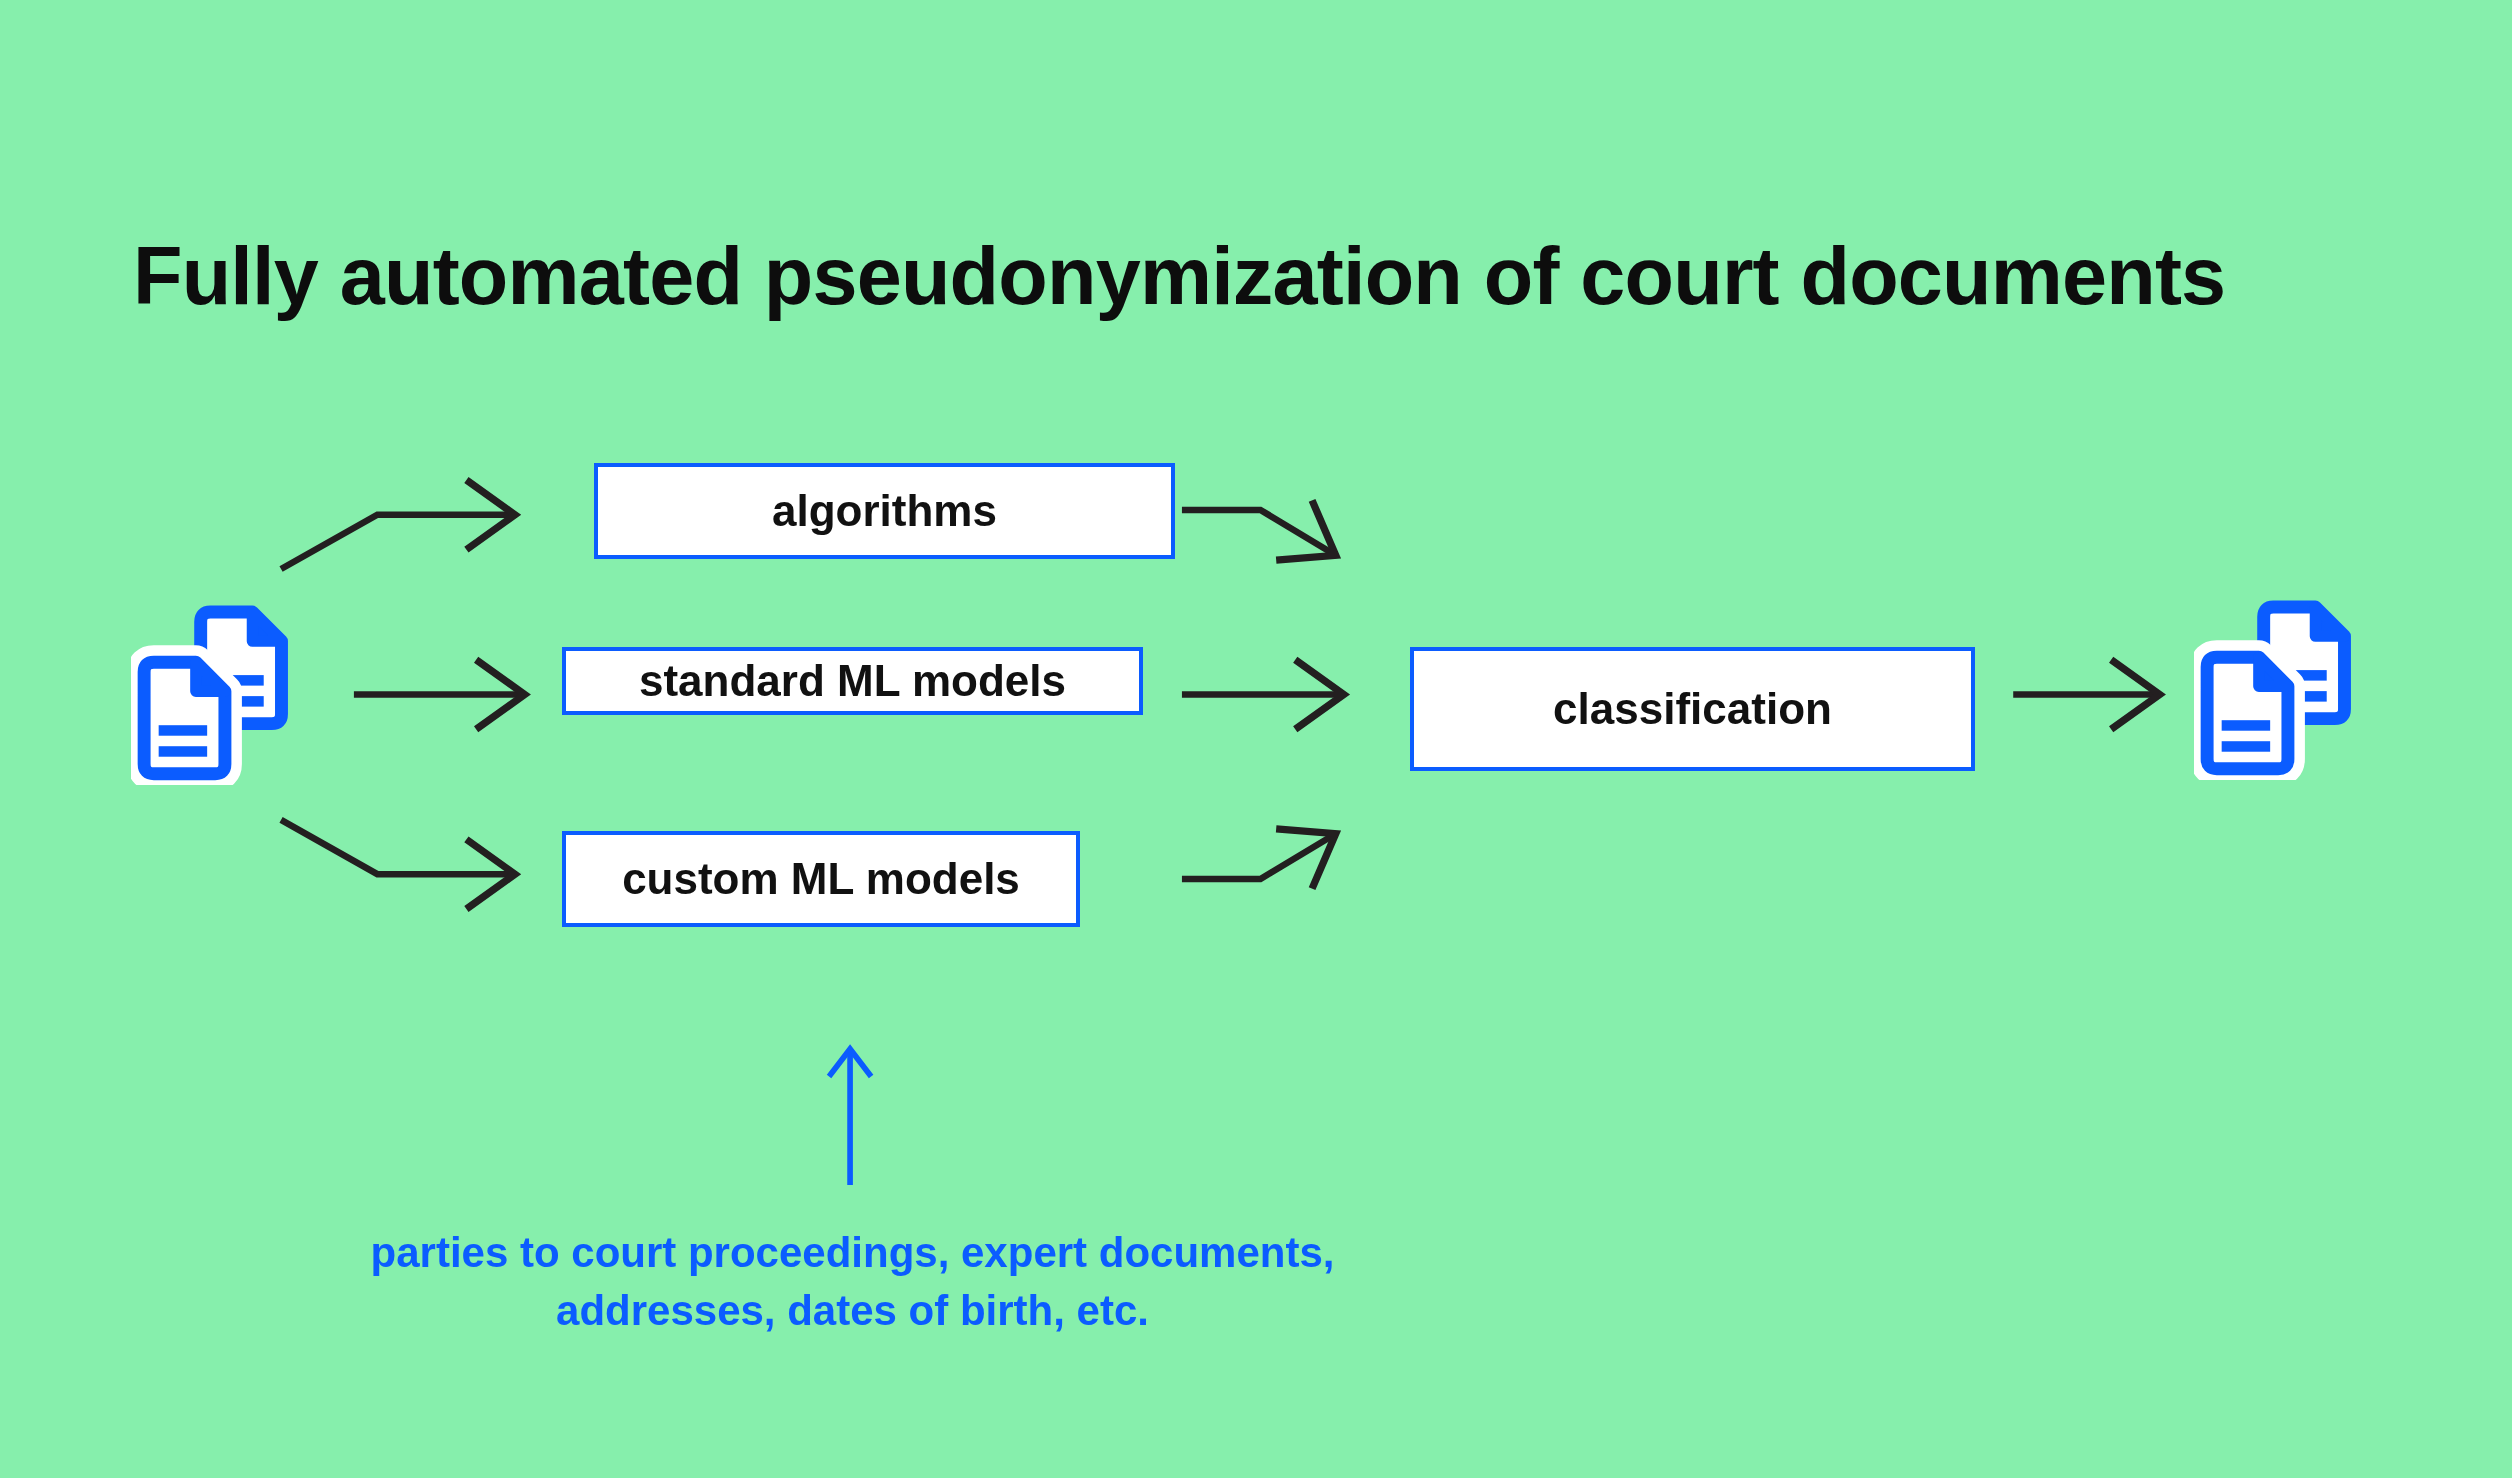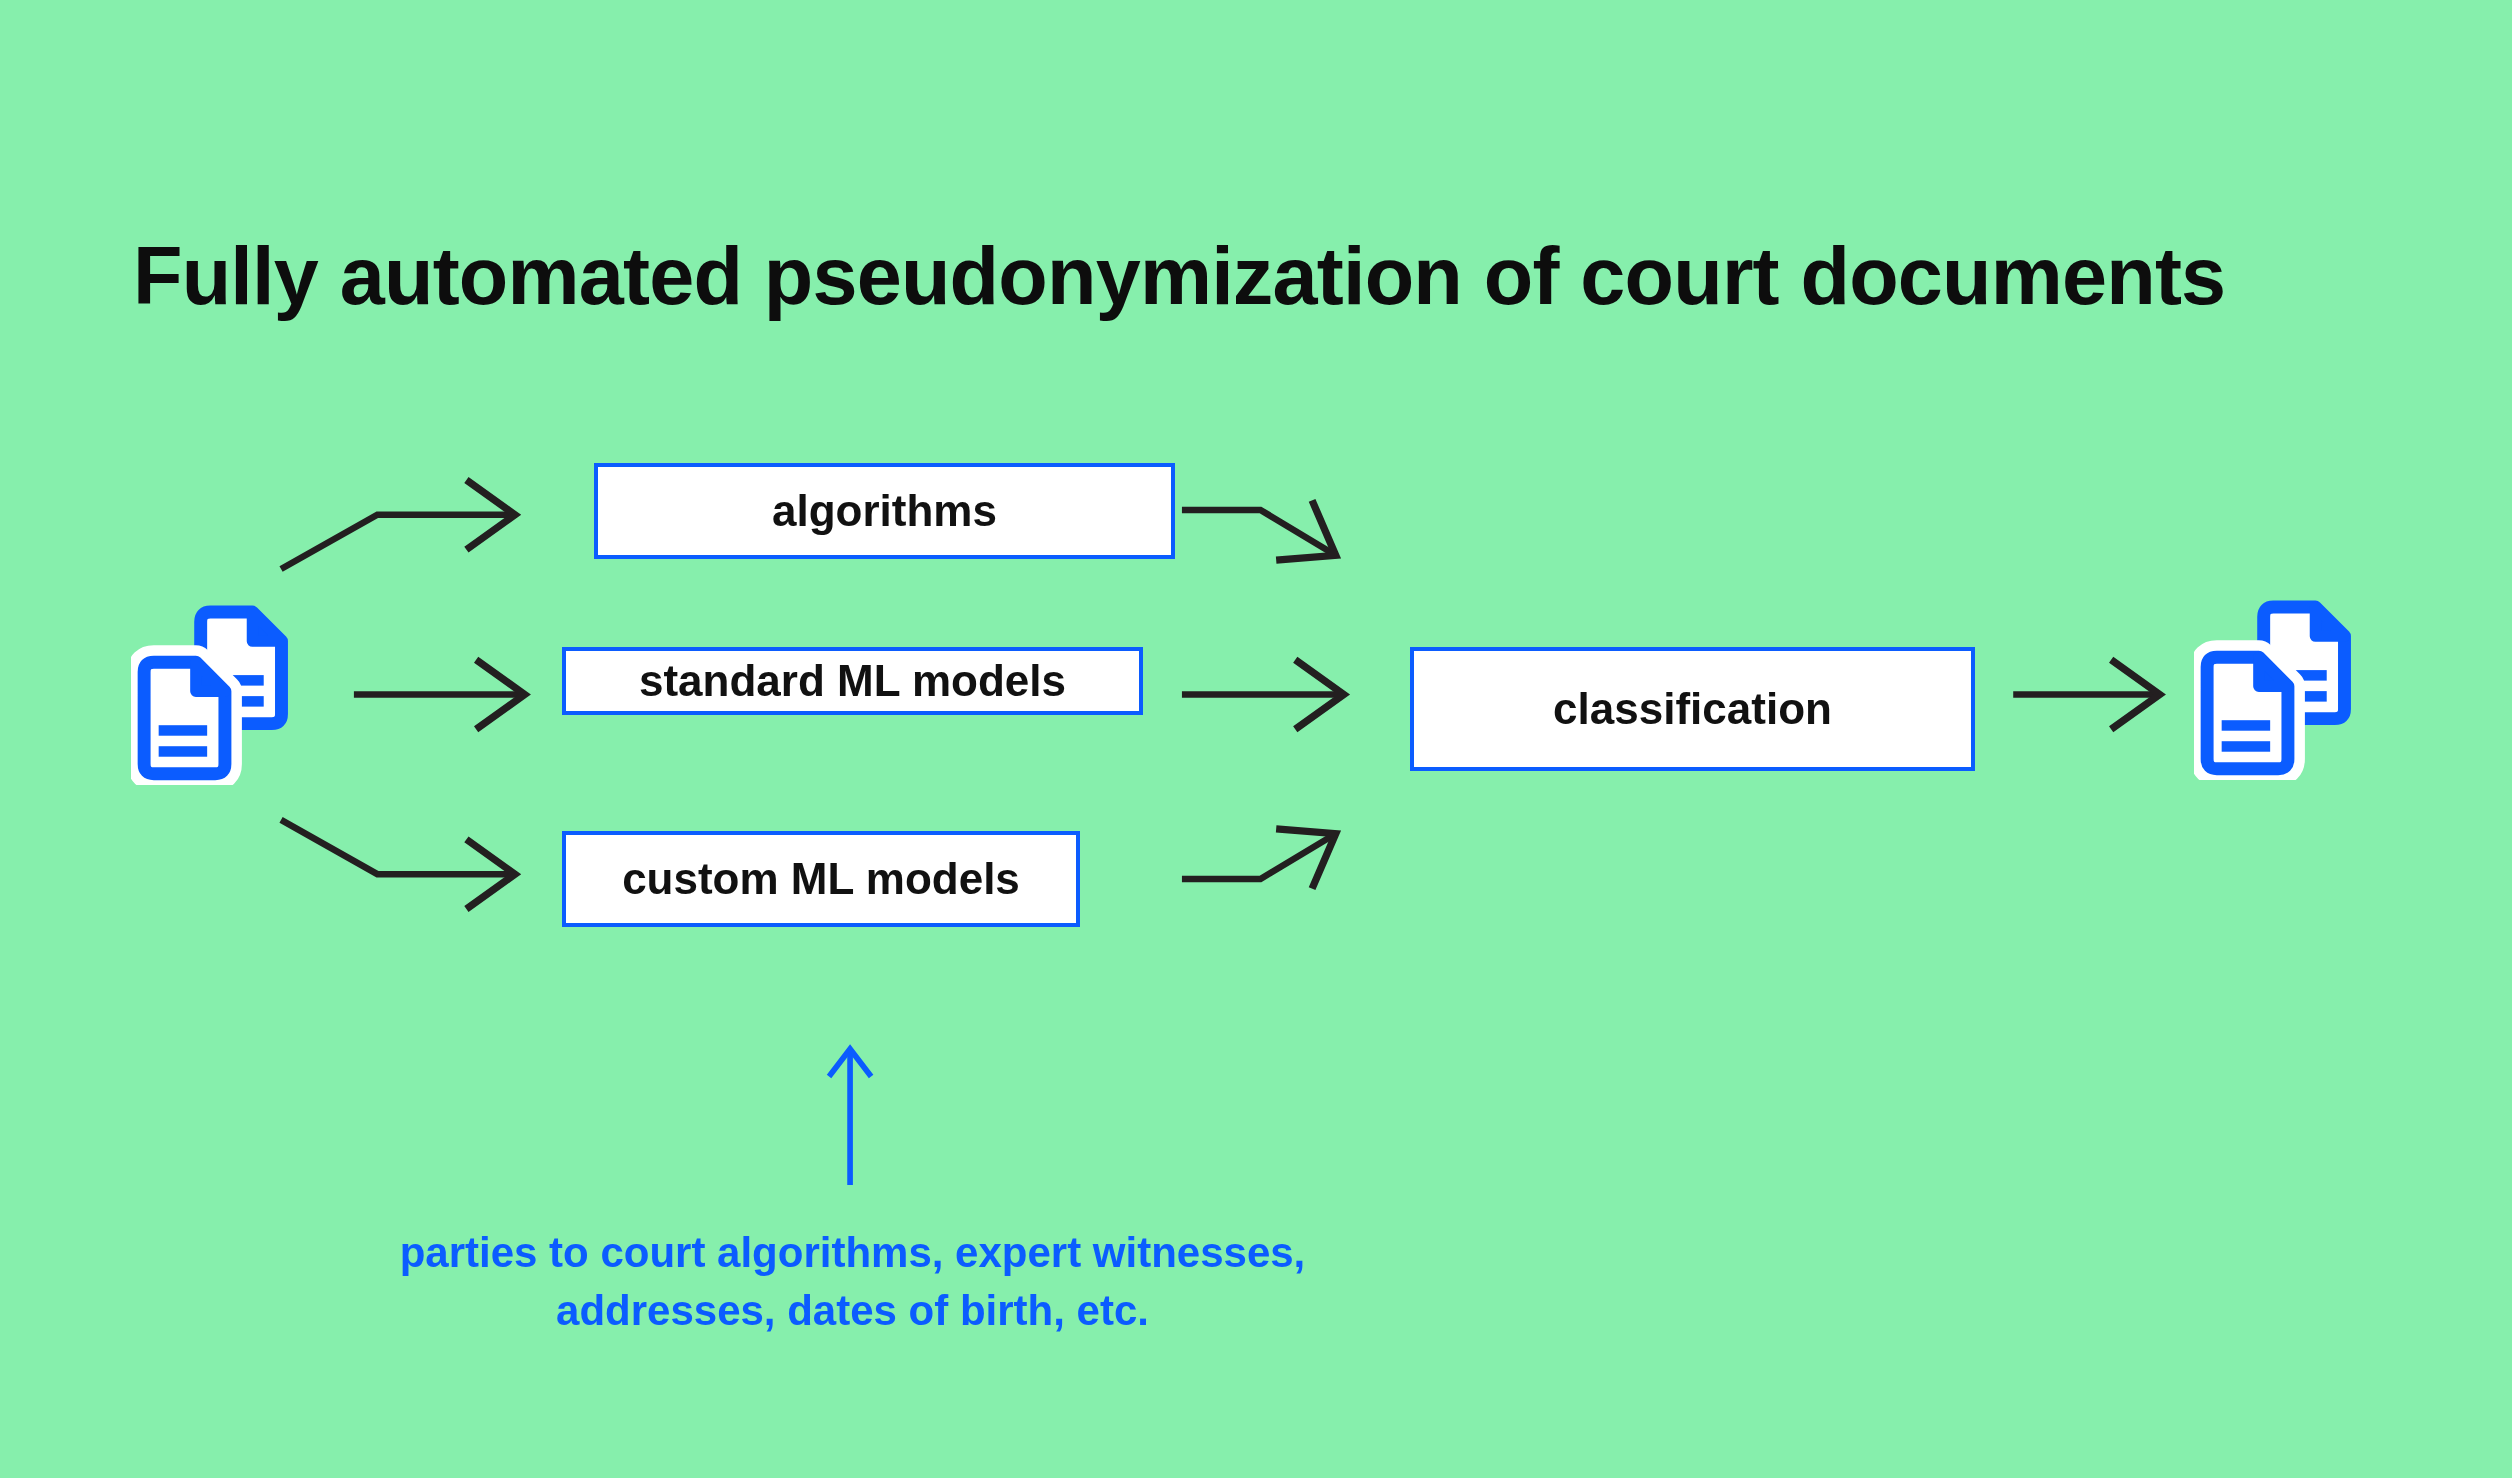--- a/index.html
+++ b/index.html
@@ -137,18 +137,18 @@
     <path d="M1460,630 L1557,630 L1650,686" fill="none" stroke="#231f20" stroke-width="8" marker-end="url(#head-black)"></path>
     <path d="M1460,858 L1660,858" fill="none" stroke="#231f20" stroke-width="8" marker-end="url(#head-black)"></path>
     <path d="M1460,1086 L1557,1086 L1650,1030" fill="none" stroke="#231f20" stroke-width="8" marker-end="url(#head-black)"></path>
 
     <path d="M2487,858 L2668,858" fill="none" stroke="#231f20" stroke-width="8" marker-end="url(#head-black)"></path>
 
     <path d="M1050,1464 L1050,1296" fill="none" stroke="#0B5CFF" stroke-width="7" marker-end="url(#head-blue)"></path>
   </svg>
 
   <div class="annotation">
-    <span>parties to court algorithms, expert witnesses,</span>
+    <span>parties to court proceedings, expert documents,</span>
     <span>addresses, dates of birth, etc.</span>
   </div>
 
 </div>
 
 
 </body></html>

